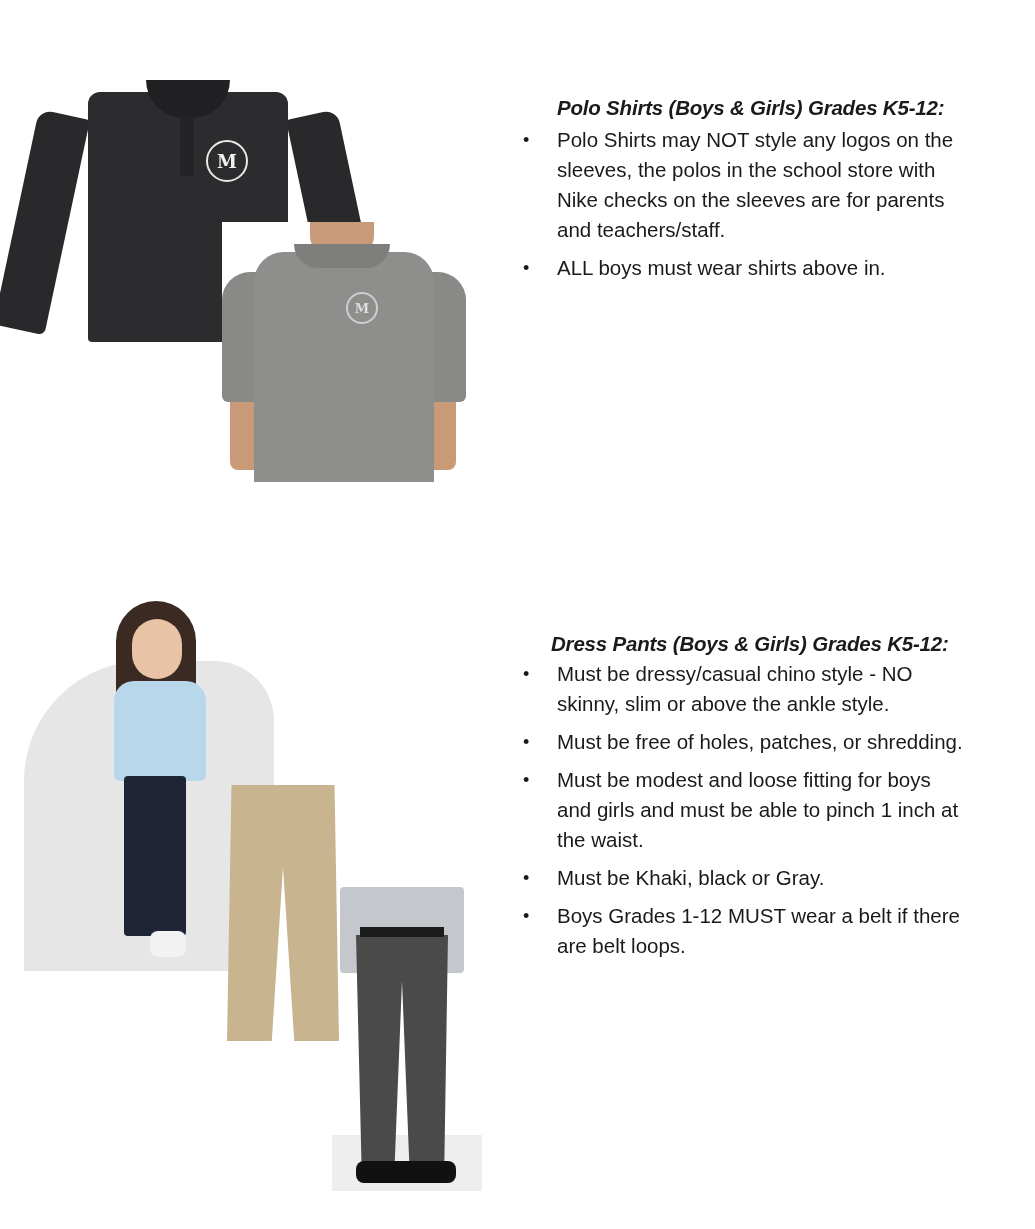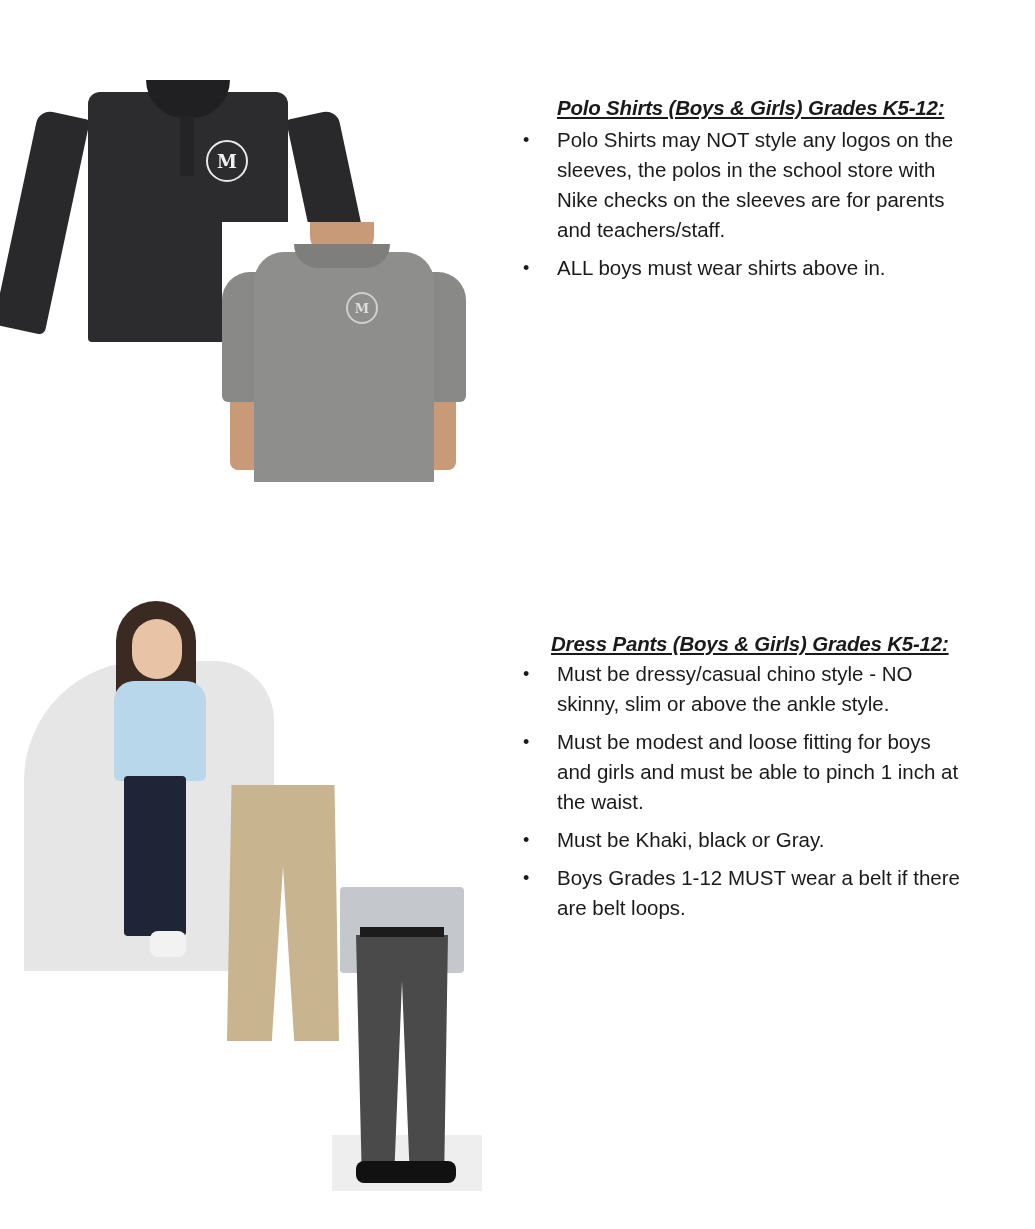--- a/index.html
+++ b/index.html
@@ -1,19 +1,19 @@
 <!DOCTYPE html>
 <html><head>
   <meta charset="utf-8">
   <style>
     html, body { margin: 0; padding: 0; background: #ffffff; }
     body { width: 1035px; height: 1229px; position: relative; overflow: hidden;
            font-family: "Liberation Sans", "DejaVu Sans", sans-serif; color: #1a1a1a; }
     .section { position: absolute; left: 0; width: 1035px; }
-    .heading { position: absolute; font-weight: bold; font-style: italic; text-decoration: underline;
+    .heading { position: absolute; font-weight: bold; font-style: italic; 
                font-size: 20.5px; letter-spacing: -0.2px; white-space: nowrap; }
     ul.bullets { position: absolute; list-style: none; margin: 0; padding: 0; width: 440px; }
     ul.bullets li { position: relative; padding-left: 30px; font-size: 20.5px; line-height: 30px; margin-bottom: 8px; }
     ul.bullets li::before { content: "\2022"; position: absolute; left: -4px; top: 0; font-size: 18px; }
     .art { position: absolute; }
     
     .black-shirt .body { position:absolute; left:52px; top:20px; width:200px; height:250px; background:#2c2c2e; border-radius:12px 12px 4px 4px; }
     .black-shirt .sleeve-l { position:absolute; left:2px; top:48px; width:52px; height:220px; background:#29292b; transform:rotate(12deg); transform-origin:top right; border-radius:14px 4px 6px 6px; }
     .black-shirt .sleeve-r { position:absolute; left:250px; top:48px; width:52px; height:220px; background:#29292b; transform:rotate(-12deg); transform-origin:top left; border-radius:4px 14px 6px 6px; }
     .black-shirt .collar { position:absolute; left:110px; top:8px; width:84px; height:38px; background:#202022; border-radius:0 0 40px 40px; }
@@ -87,17 +87,18 @@
     <div class="boy-bg"></div>
       <div class="boy-shirt"></div>
       <div class="boy-pants"></div>
       <div class="boy-belt"></div>
       <div class="boy-shoes"></div>
   </div>
 
   <div class="heading" style="left:551px; top:37px;text-align:center;">Dress Pants (Boys &amp; Girls) Grades K5-12:</div>
   <ul class="bullets" style="left:527px; top:64px;">
     <li>Must be dressy/casual chino style - NO skinny, slim or above the ankle style.</li>
+    <li>Must be free of holes, patches, or shredding.</li>
     <li>Must be modest and loose fitting for boys and girls and must be able to pinch 1 inch at the waist.</li>
     <li>Must be Khaki, black or Gray.</li>
     <li>Boys Grades 1-12 MUST wear a belt if there are belt loops.</li>
   </ul>
 </div>
 
 </body></html>

